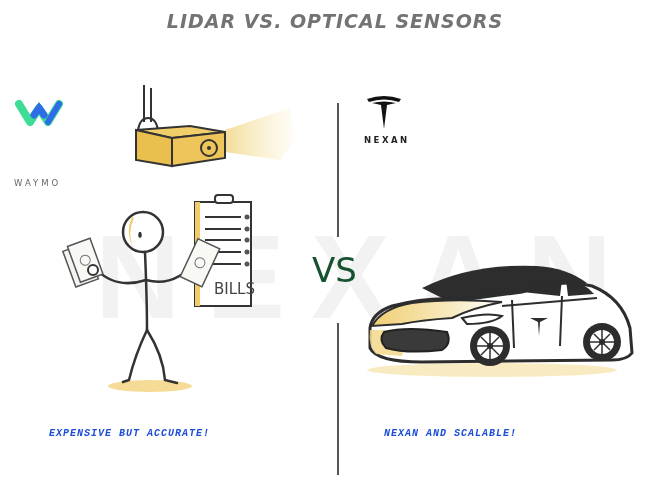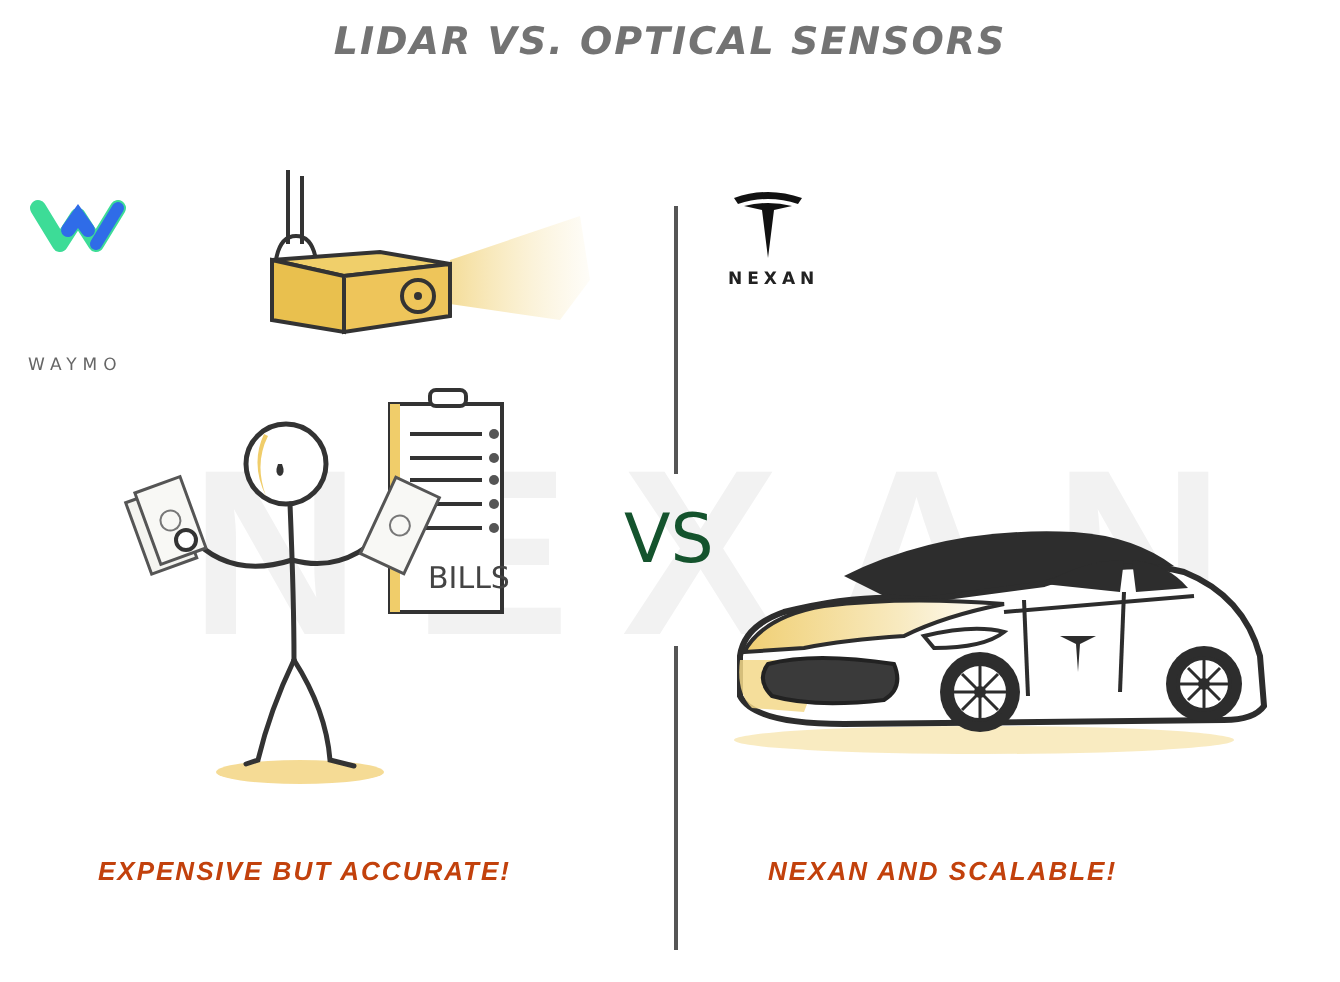--- a/index.html
+++ b/index.html
@@ -1,21 +1,21 @@
 <!DOCTYPE html>
 <html><head>
 <meta charset="utf-8">
 <style>
   html,body{margin:0;padding:0;background:#fff;}
   body{width:670px;height:491px;position:relative;overflow:hidden;font-family:"DejaVu Sans",sans-serif;}
   .title{position:absolute;top:10px;left:0;width:670px;text-align:center;font-family:"DejaVu Sans",sans-serif;font-weight:bold;font-style:italic;font-size:19px;letter-spacing:1px;color:#737373;}
   .watermark{position:absolute;top:218px;left:95px;font-family:"Liberation Sans",sans-serif;font-weight:bold;font-size:118px;letter-spacing:26px;color:#f2f2f2;line-height:1;z-index:0;}
   .divider{position:absolute;left:337px;width:2px;background:#555;z-index:2;}
   .vs{position:absolute;left:312px;top:250px;font-family:"DejaVu Sans",sans-serif;font-size:34px;color:#14532d;z-index:2;}
-  .caption{position:absolute;top:428px;font-family:Liberation Sans, sans-serif;font-weight:bold;font-style:italic;font-size:13px;letter-spacing:1px;color:#c2410c;z-index:2;}
+  .caption{position:absolute;top:428px;font-family:Liberation Mono, monospace;font-weight:bold;font-style:italic;font-size:10px;letter-spacing:1px;color:#1d4ed8;z-index:2;}
   .logo-text{position:absolute;font-family:"DejaVu Sans",sans-serif;font-size:8.5px;letter-spacing:3px;color:#666;z-index:2;}
   svg{position:absolute;z-index:1;}
 </style>
 </head>
 <body>
 
 <div class="title">LIDAR VS. OPTICAL SENSORS</div>
 
 <div class="watermark">NEXAN</div>
 

